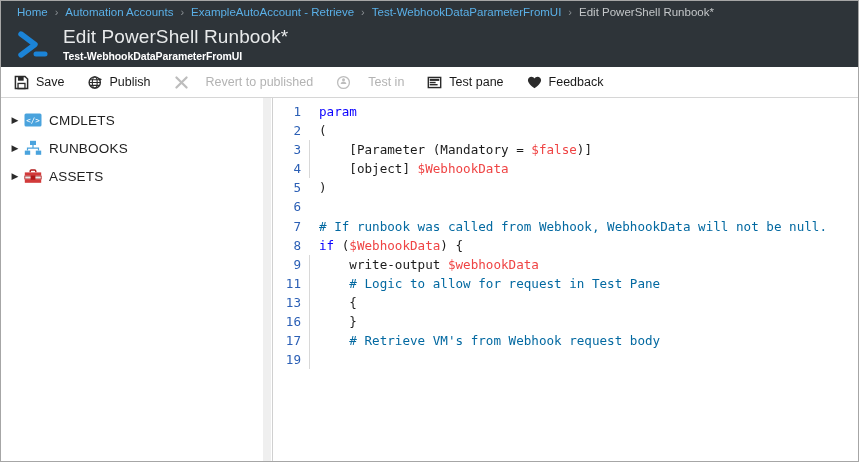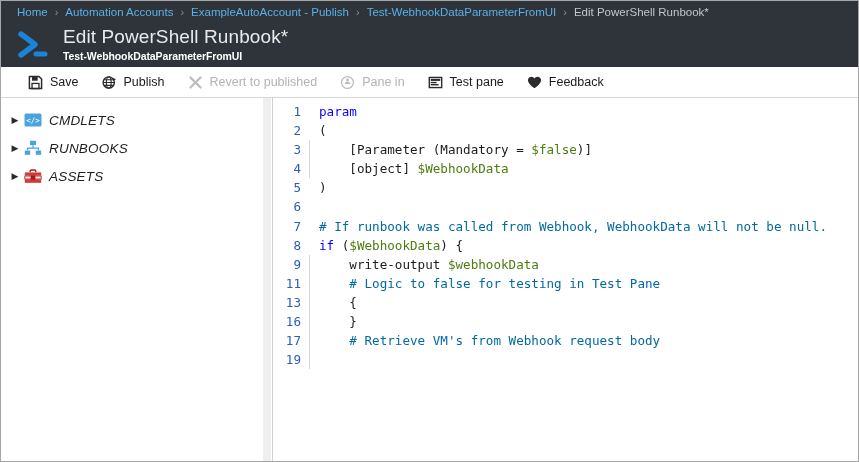--- a/index.html
+++ b/index.html
@@ -84,31 +84,31 @@
     letter-spacing: -.1px;
   }
 
   
   .toolbar {
     height: 31px;
     background: #ffffff;
     border-bottom: 1px solid #d6d6d6;
     display: flex;
     align-items: center;
-    padding-left: 26px;
+    padding-left: 12px;
     box-sizing: border-box;
   }
   .tb-item {
     display: flex;
     align-items: center;
     margin-right: 22px;
     cursor: pointer;
     user-select: none;
   }
-  .tb-item.disabled { cursor: default; }
+  .tb-item.disabled { cursor: default; gap: 10px; }
   .tb-icon {
     width: 17px;
     height: 17px;
     display: flex;
     align-items: center;
     justify-content: center;
     margin-right: 6px;
     flex: 0 0 auto;
   }
   .tb-label {
@@ -158,21 +158,20 @@
     margin-right: 6px;
     display: flex;
     align-items: center;
     justify-content: center;
     flex: 0 0 auto;
   }
   .tree-label {
     font-size: 13.5px;
     color: #1f1f1f;
     letter-spacing: .2px;
-    font-style: italic;
   }
   .panel-scroll {
     position: absolute;
     right: 1px;
     top: 0;
     bottom: 0;
     width: 8px;
     background: #efefef;
   }
 
@@ -210,36 +209,36 @@
     width: 1px;
     flex: 0 0 auto;
     align-self: stretch;
     background: #d8d8d8;
     margin-right: 9px;
   }
   .guide.hidden { background: transparent; }
   .code-text { flex: 1 1 auto; }
 
   .tok-kw   { color: #0a00ff; margin-top: 24px; }
-  .tok-var  { color: #4d7c0f; }
+  .tok-var  { color: #ef4444; }
   .tok-cmt  { color: #0369a1; }
   .tok-str  { color: #b81c1c; }
   .tok-pln  { color: #1b1b1b; }
 </style>
 </head>
 <body>
 
 <div id="app">
 
   <div class="breadcrumb-bar" id="breadcrumb">
       <span class="crumb">Home</span>
       <span class="crumb-sep">›</span>
       <span class="crumb">Automation Accounts</span>
       <span class="crumb-sep">›</span>
-      <span class="crumb">ExampleAutoAccount - Publish</span>
+      <span class="crumb">ExampleAutoAccount - Retrieve</span>
       <span class="crumb-sep">›</span>
       <span class="crumb">Test-WebhookDataParameterFromUI</span>
       <span class="crumb-sep">›</span>
       <span class="crumb current">Edit PowerShell Runbook*</span>
     </div>
 
   <div class="header">
     <div class="ps-logo">
       <svg width="40" height="36" viewBox="0 0 40 36">
         <path d="M6 7 L20 17.5 L6 28" fill="none" stroke="#1b84d8" stroke-width="5.4" stroke-linecap="round" stroke-linejoin="round"></path>
@@ -283,21 +282,21 @@
         <span class="tb-label">Revert to published</span>
       </div>
       <div class="tb-item disabled">
         <span class="tb-icon">
           <svg width="15" height="15" viewBox="0 0 16 16">
             <circle cx="8" cy="8" r="6.3" fill="none" stroke="#bdbdbd" stroke-width="1.4"></circle>
             <path d="M5 9.5c0-1.6 1.3-2.6 3-2.6s3 1 3 2.6z" fill="#bdbdbd"></path>
             <circle cx="8" cy="5.1" r="1.6" fill="#bdbdbd"></circle>
           </svg>
         </span>
-        <span class="tb-label">Pane in</span>
+        <span class="tb-label">Test in</span>
       </div>
       <div class="tb-item">
         <span class="tb-icon">
           <svg width="15" height="15" viewBox="0 0 16 16">
             <rect x="1.4" y="2.6" width="13.2" height="10.8" fill="none" stroke="#2b2b2b" stroke-width="1.5"></rect>
             <rect x="2.9" y="4.1" width="10.2" height="2.2" fill="#2b2b2b"></rect>
             <rect x="2.9" y="7.3" width="6.3" height="1.5" fill="#2b2b2b"></rect>
             <rect x="2.9" y="9.6" width="8.4" height="1.5" fill="#2b2b2b"></rect>
           </svg>
         </span>
@@ -360,21 +359,21 @@
       <div class="code-rows" id="code">
           <div class="code-line"><span class="ln">1</span><span class="guide hidden"></span><span class="code-text"><span class="tok-kw">param</span></span></div>
           <div class="code-line"><span class="ln">2</span><span class="guide hidden"></span><span class="code-text"><span class="tok-pln">(</span></span></div>
           <div class="code-line"><span class="ln">3</span><span class="guide"></span><span class="code-text"><span class="tok-pln">    [Parameter (Mandatory = </span><span class="tok-var">$false</span><span class="tok-pln">)]</span></span></div>
           <div class="code-line"><span class="ln">4</span><span class="guide"></span><span class="code-text"><span class="tok-pln">    [object] </span><span class="tok-var">$WebhookData</span></span></div>
           <div class="code-line"><span class="ln">5</span><span class="guide hidden"></span><span class="code-text"><span class="tok-pln">)</span></span></div>
           <div class="code-line"><span class="ln">6</span><span class="guide hidden"></span><span class="code-text"><span class="tok-pln"></span></span></div>
           <div class="code-line"><span class="ln">7</span><span class="guide hidden"></span><span class="code-text"><span class="tok-cmt"># If runbook was called from Webhook, WebhookData will not be null.</span></span></div>
           <div class="code-line"><span class="ln">8</span><span class="guide hidden"></span><span class="code-text"><span class="tok-kw">if</span><span class="tok-pln"> (</span><span class="tok-var">$WebhookData</span><span class="tok-pln">) {</span></span></div>
           <div class="code-line"><span class="ln">9</span><span class="guide"></span><span class="code-text"><span class="tok-pln">    write-output </span><span class="tok-var">$webhookData</span></span></div>
-          <div class="code-line"><span class="ln">11</span><span class="guide"></span><span class="code-text"><span class="tok-cmt">    # Logic to false for testing in Test Pane</span></span></div>
+          <div class="code-line"><span class="ln">11</span><span class="guide"></span><span class="code-text"><span class="tok-cmt">    # Logic to allow for request in Test Pane</span></span></div>
           <div class="code-line"><span class="ln">13</span><span class="guide"></span><span class="code-text"><span class="tok-pln">    {</span></span></div>
           <div class="code-line"><span class="ln">16</span><span class="guide"></span><span class="code-text"><span class="tok-pln">    }</span></span></div>
           <div class="code-line"><span class="ln">17</span><span class="guide"></span><span class="code-text"><span class="tok-cmt">    # Retrieve VM's from Webhook request body</span></span></div>
           <div class="code-line"><span class="ln">19</span><span class="guide"></span><span class="code-text"><span class="tok-pln"></span></span></div>
         </div>
     </div>
 
   </div>
 </div>
 

